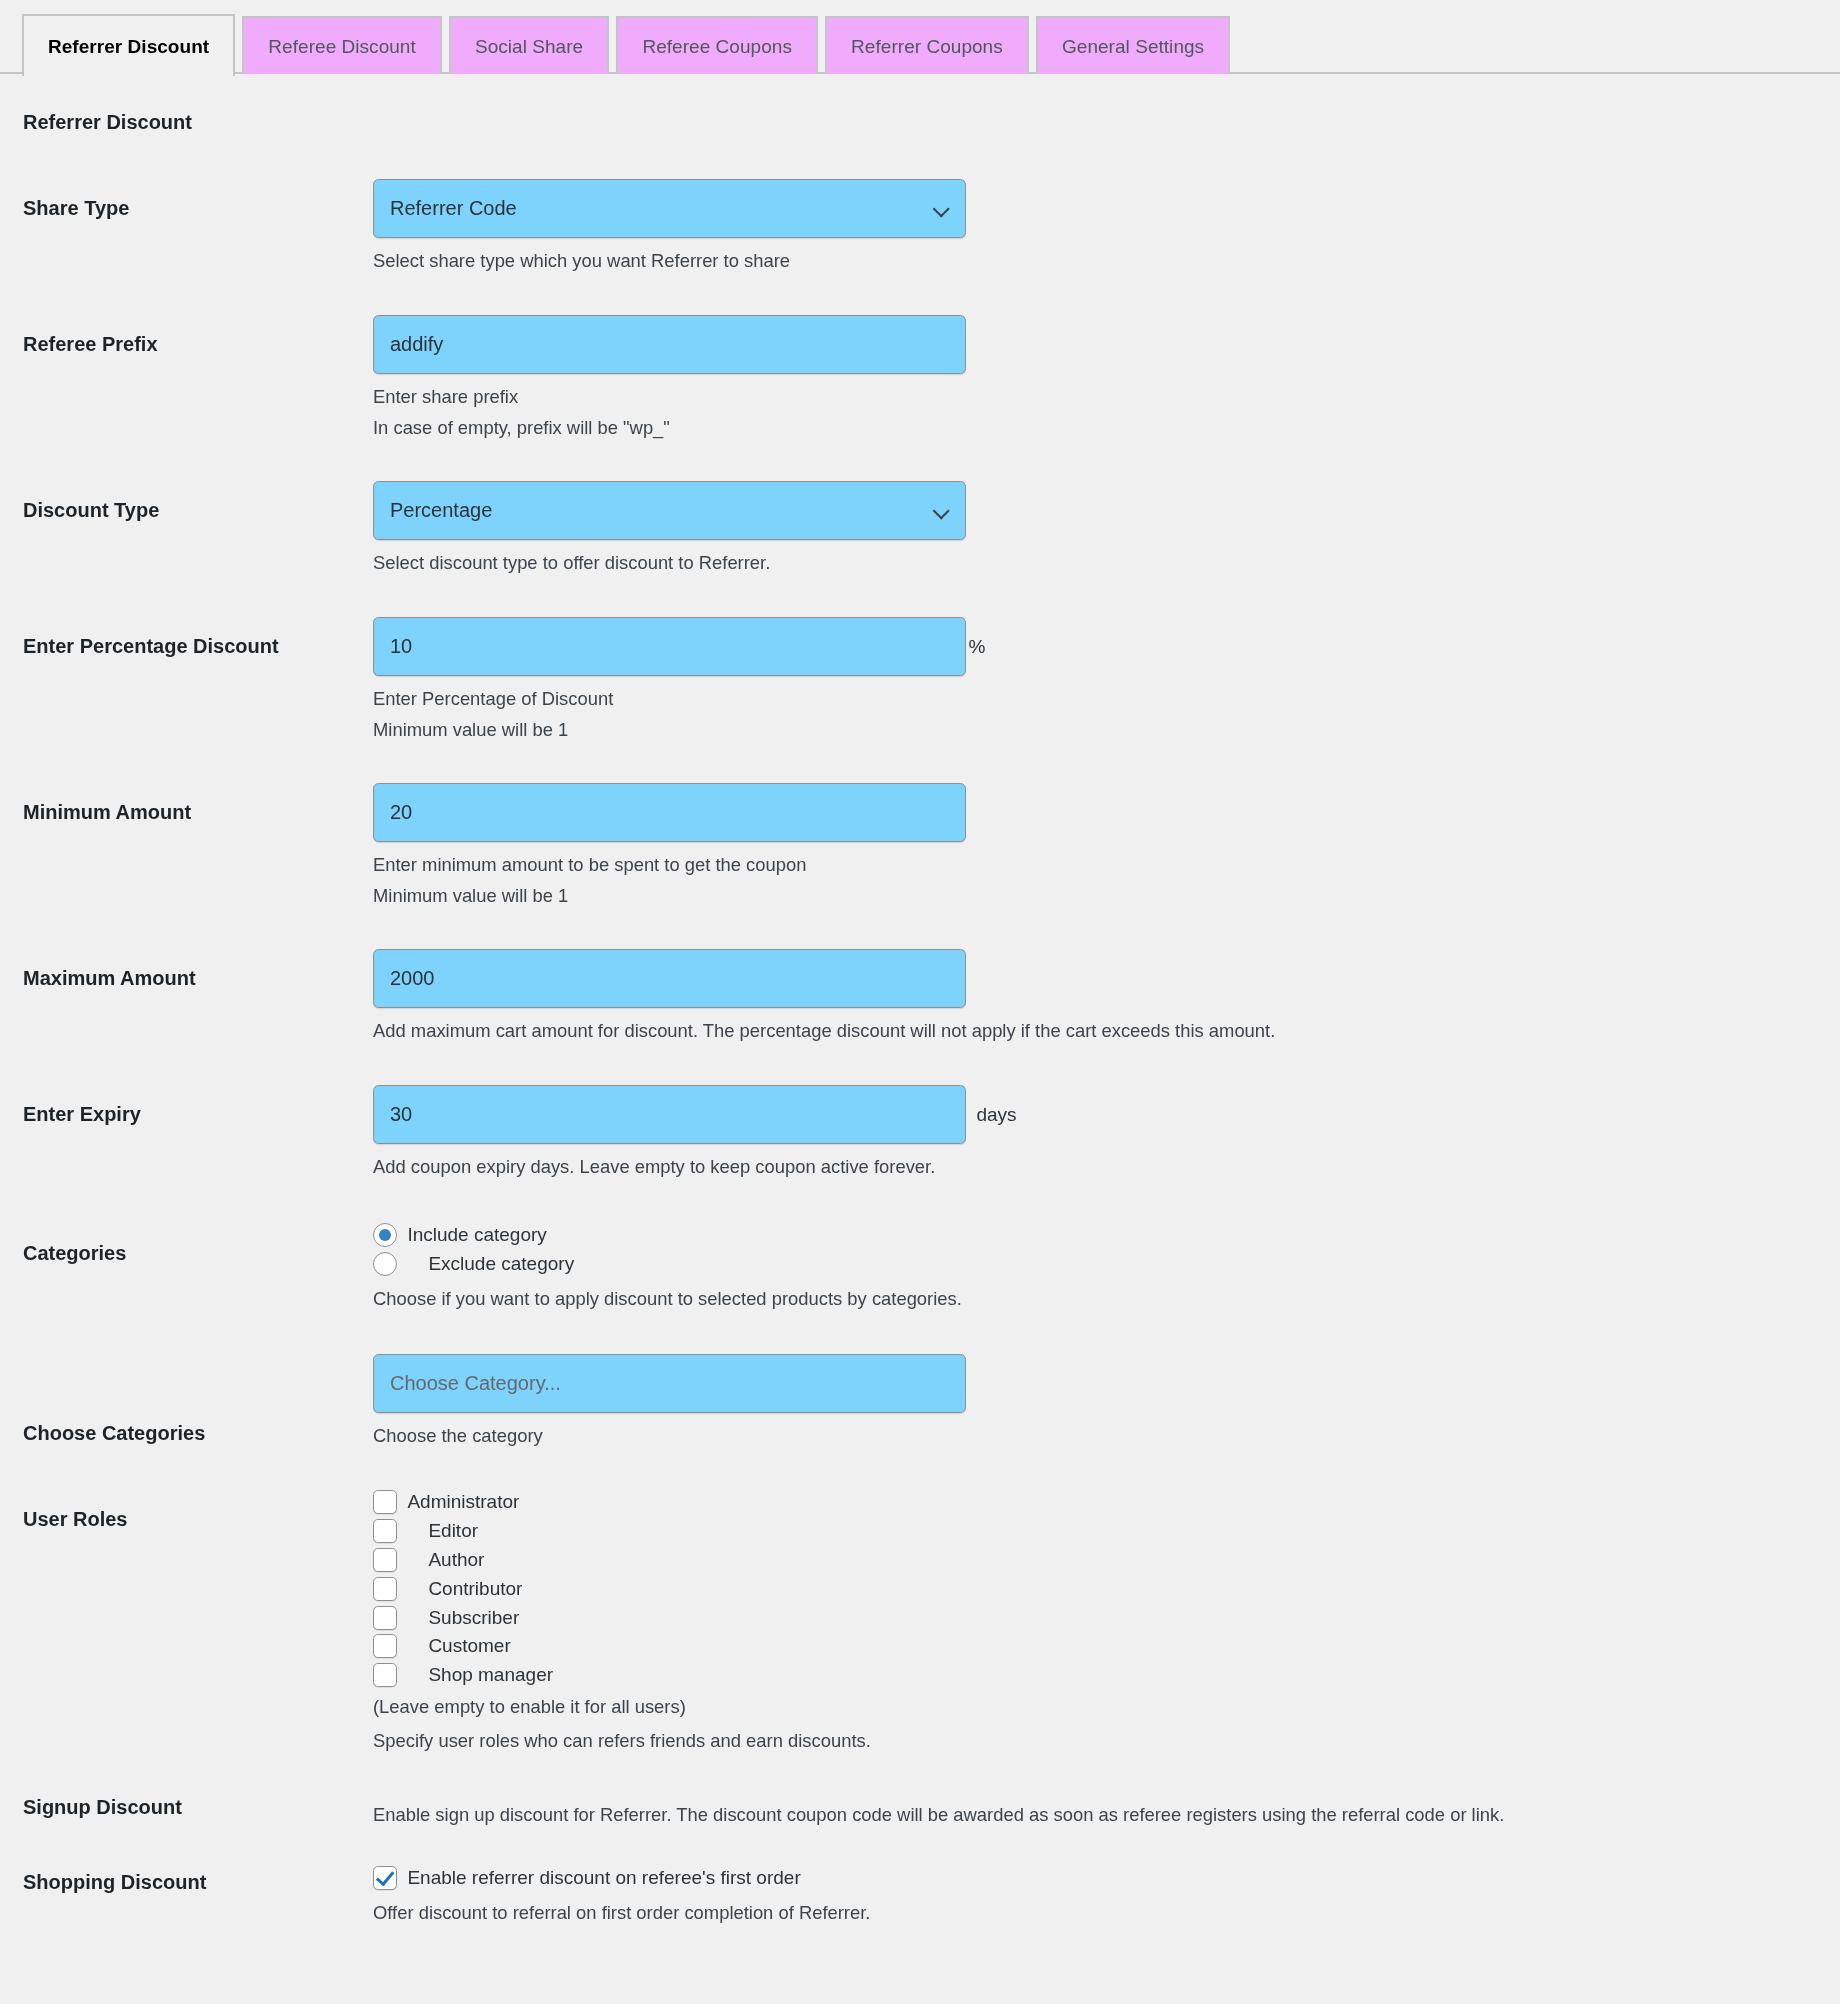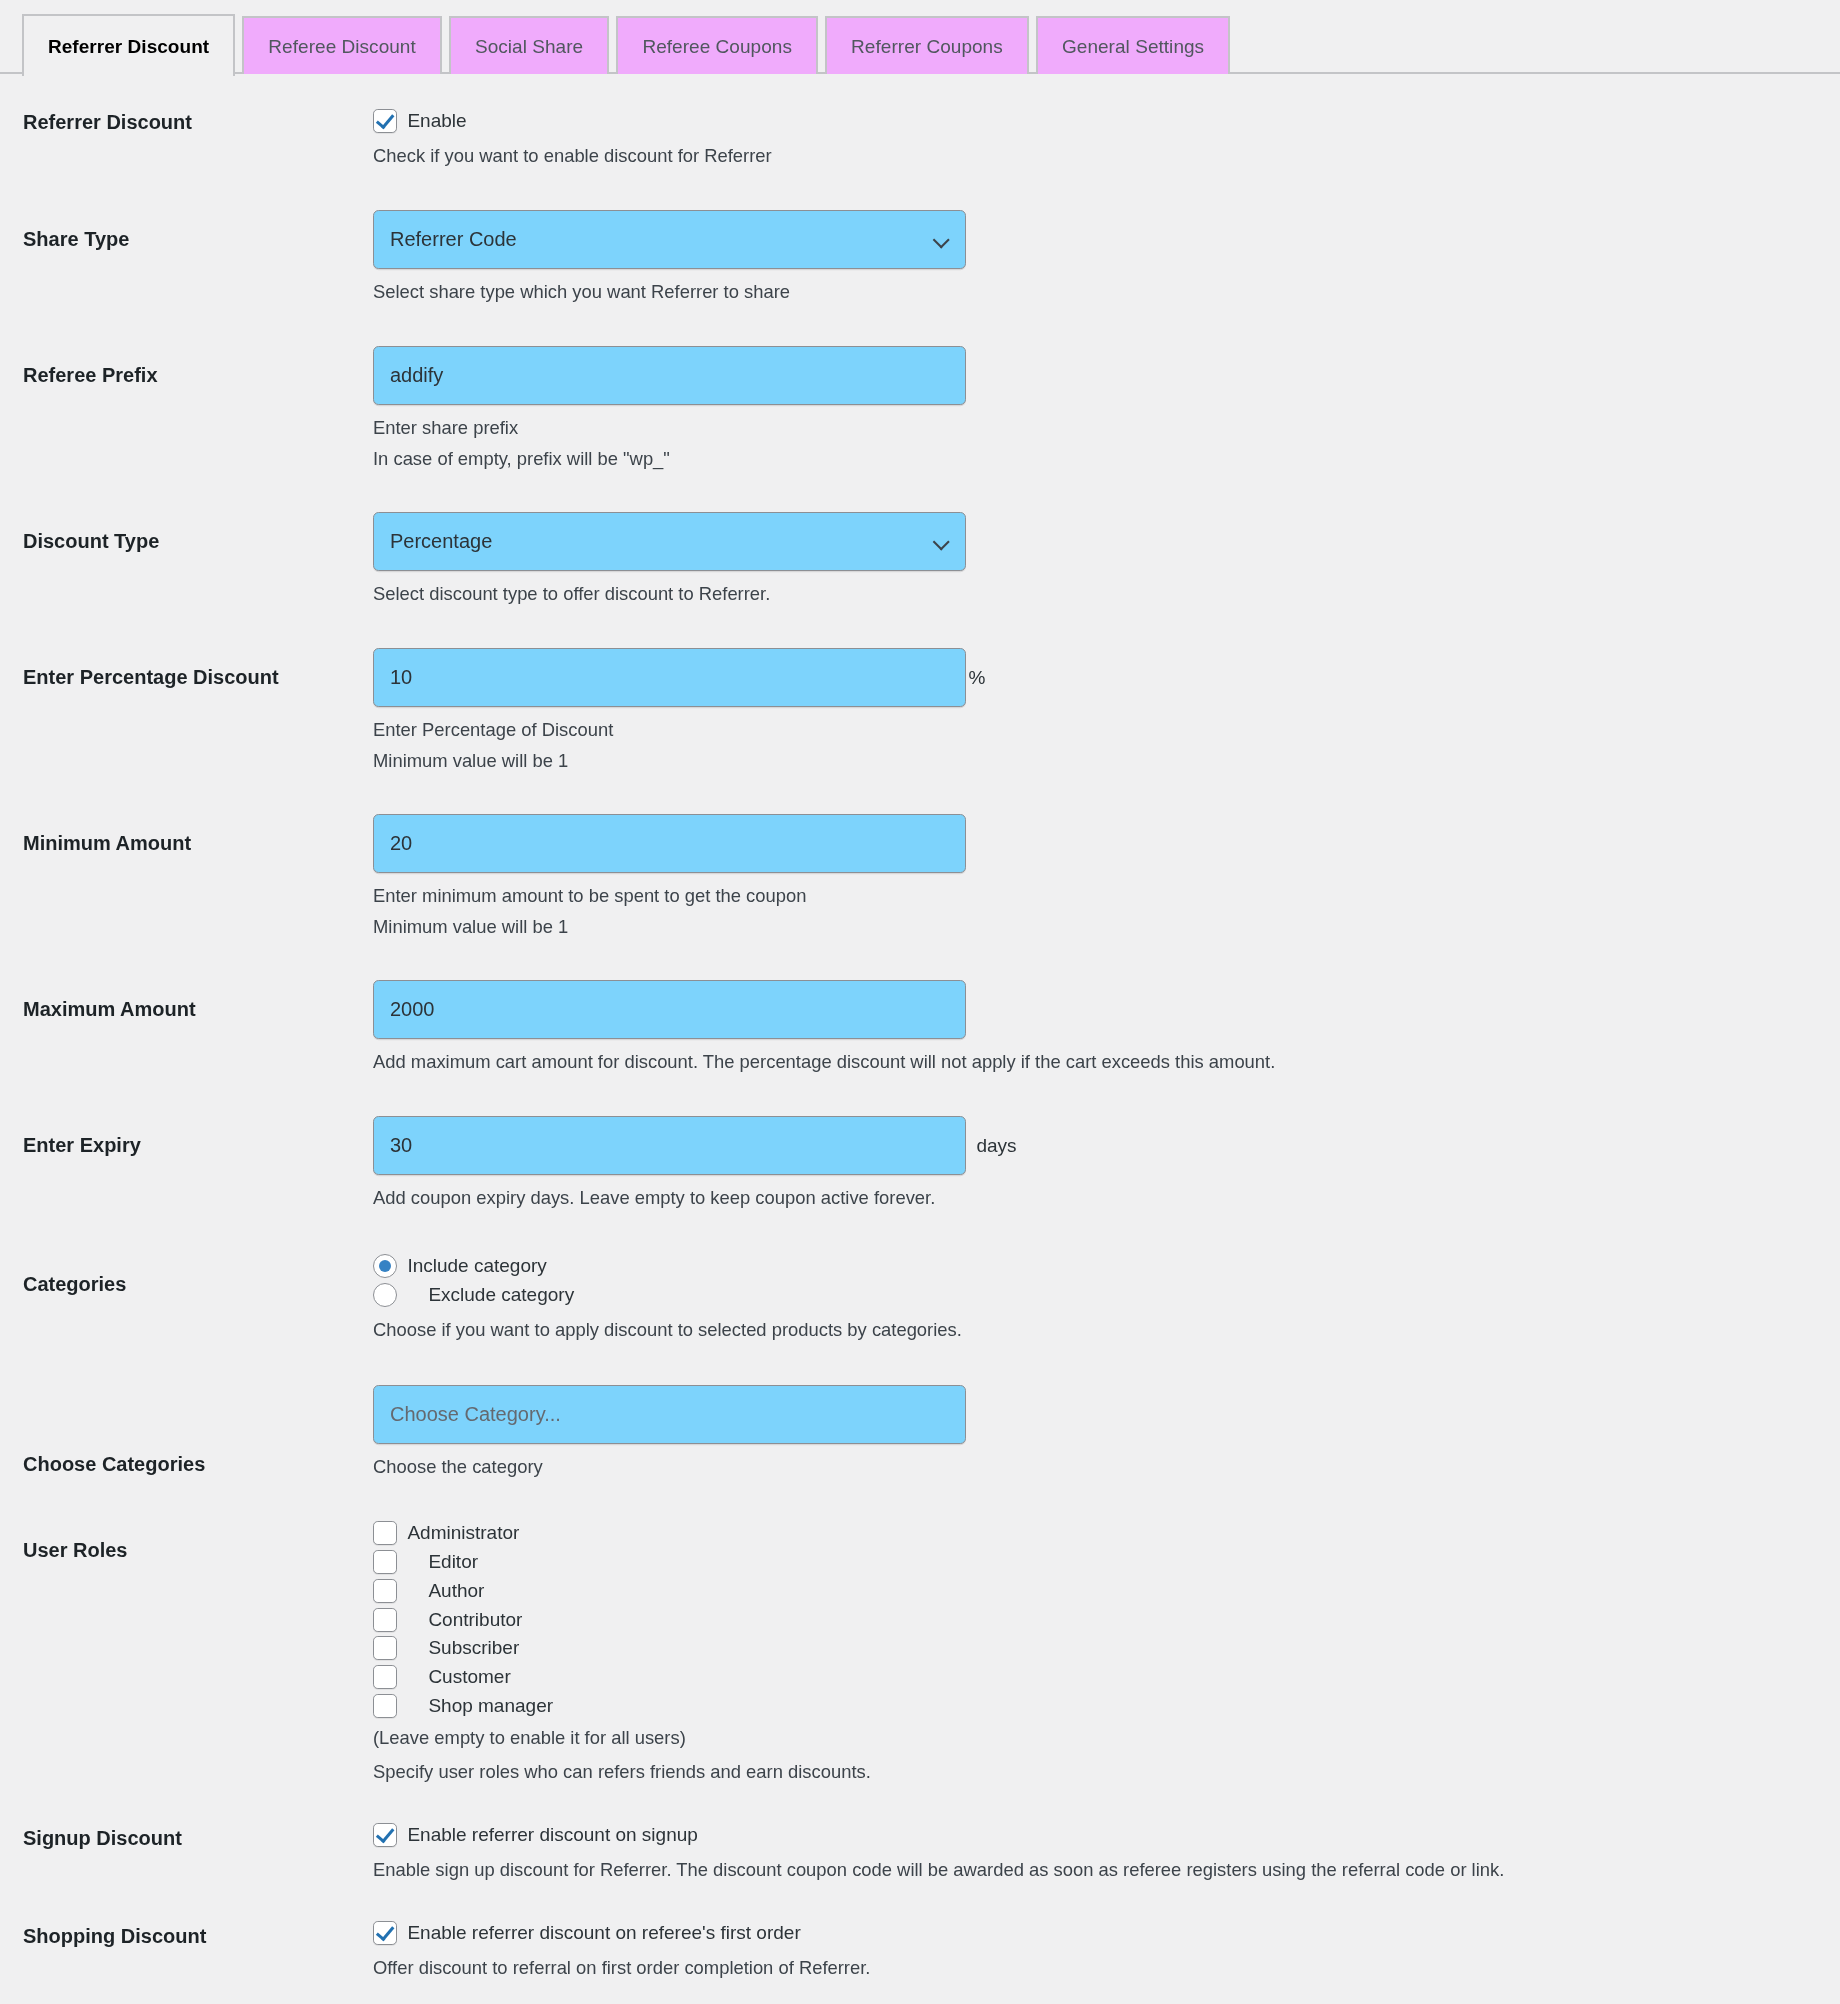--- a/index.html
+++ b/index.html
@@ -240,27 +240,20 @@
     <div class="tab">
         <span>General Settings</span>
       </div>
   </div>
 </div>
 
 <div class="form">
 
   <div class="row" style="padding-top:35px;">
     <div class="lbl">Referrer Discount</div>
-    <div class="fld">
-      <div class="optline">
-        <span class="cbx checked"></span>
-        <span class="optlbl">Enable</span>
-      </div>
-      <div class="desc">Check if you want to enable discount for Referrer</div>
-    </div>
   </div>
 
   <div class="row" style="padding-top:43px;">
     <div class="lbl" style="padding-top:16px;">Share Type</div>
     <div class="fld">
       <div class="selectinput">
         <span>Referrer Code</span>
         <span class="chev"></span>
       </div>
       <div class="desc">Select share type which you want Referrer to share</div>
@@ -394,24 +387,20 @@
         <span class="optlbl">Shop manager</span>
       </div>
       <div class="desc tight">(Leave empty to enable it for all users)</div>
       <div class="desc">Specify user roles who can refers friends and earn discounts.</div>
     </div>
   </div>
 
   <div class="row" style="padding-top:40px;">
     <div class="lbl" style="padding-top:2.4px;">Signup Discount</div>
     <div class="fld">
-      <div class="optline">
-        <span class="cbx checked"></span>
-        <span class="optlbl">Enable referrer discount on signup</span>
-      </div>
       <div class="desc">Enable sign up discount for Referrer. The discount coupon code will be awarded as soon as referee registers using the referral code or link.</div>
     </div>
   </div>
 
   <div class="row" style="padding-top:40px;">
     <div class="lbl" style="padding-top:2.4px;">Shopping Discount</div>
     <div class="fld">
       <div class="optline">
         <span class="cbx checked"></span>
         <span class="optlbl">Enable referrer discount on referee's first order</span>

